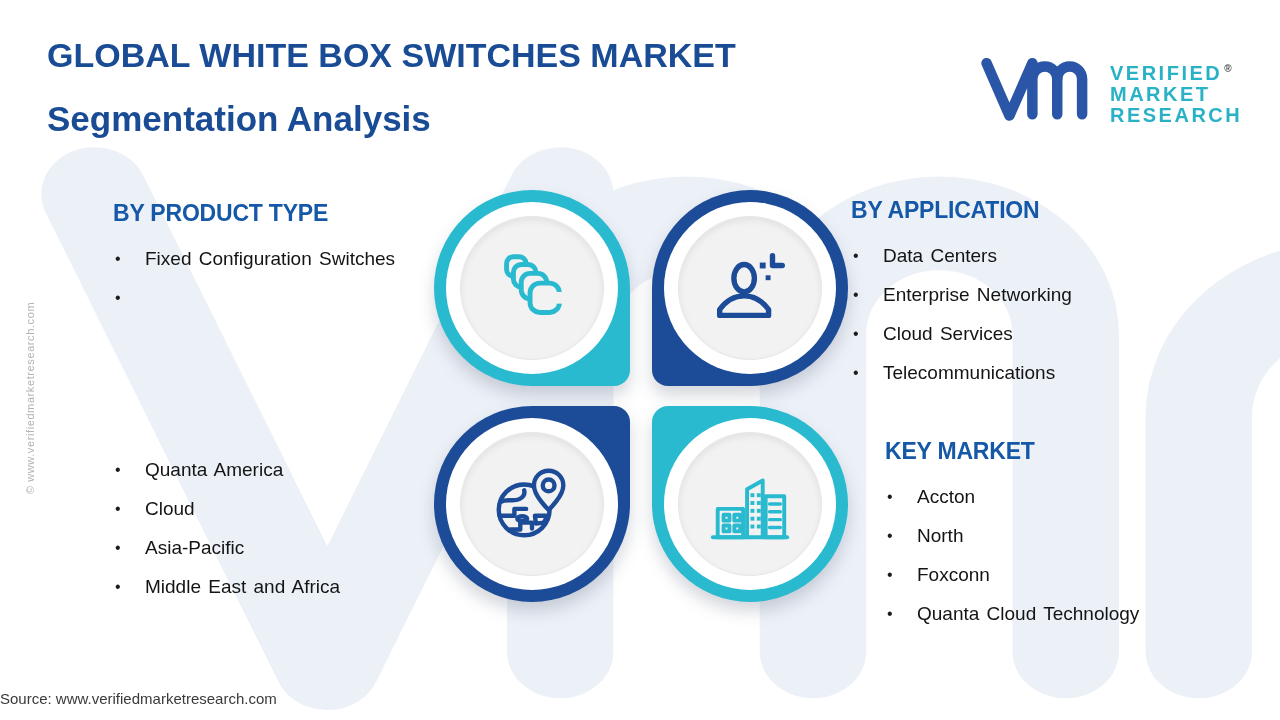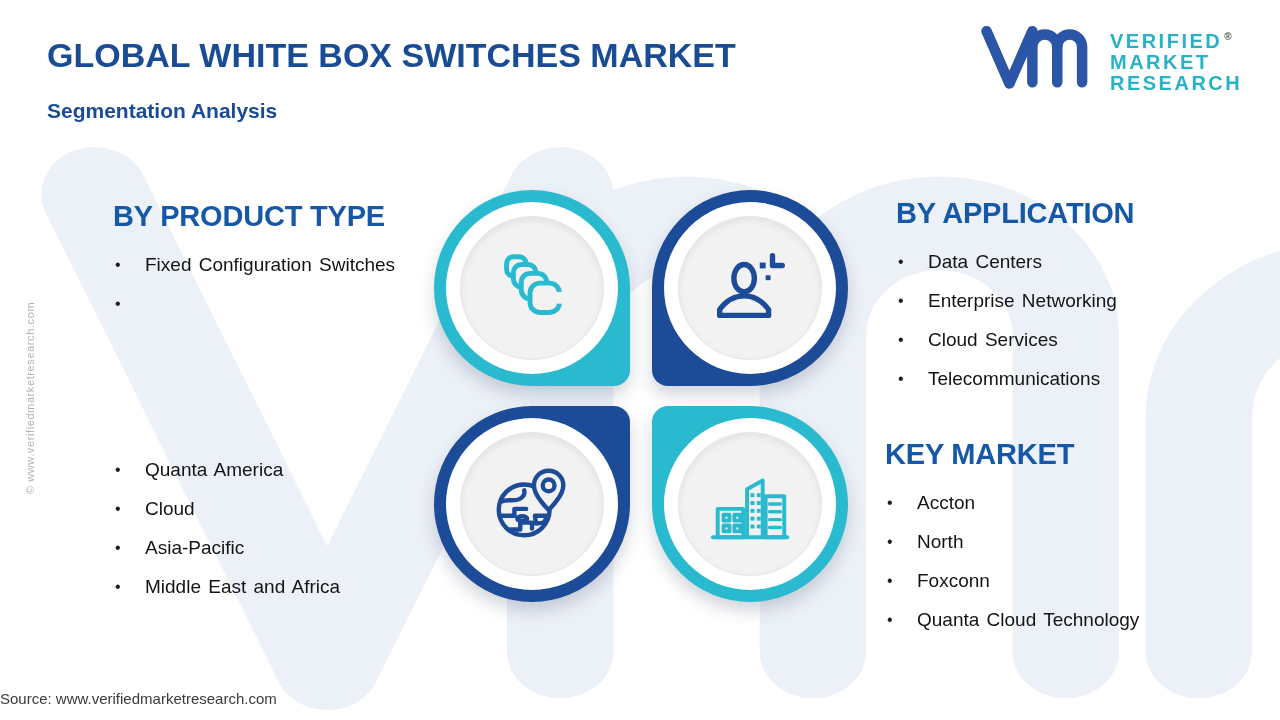--- a/index.html
+++ b/index.html
@@ -10,37 +10,37 @@
   .bg-mark{position:absolute;left:28px;top:112px;width:1530px;height:645px;z-index:0;
            color:var(--watermark,#ECF0F7);}
   
   .side-mark{position:absolute;left:30px;top:398px;transform:translate(-50%,-50%) rotate(-90deg);
              white-space:nowrap;font-size:11px;letter-spacing:.6px;color:var(--sidetext,#B3B3B3);z-index:2;}
 
   .layer{position:absolute;inset:0;z-index:1;}
 
   .title{position:absolute;left:47px;top:36px;font-size:34px;font-weight:700;
          color:var(--titleblue,#1A4C96);letter-spacing:0;}
-  .subtitle{position:absolute;left:47px;top:99px;font-size:21px;font-weight:700;
+  .subtitle{position:absolute;left:47px;top:99px;font-size:35px;font-weight:700;
             color:var(--titleblue,#1A4C96);}
 
   
-  .logo{position:absolute;left:970px;top:20px;width:280px;height:78px;}
+  .logo{position:absolute;left:970px;top:52px;width:280px;height:78px;}
   .logo-glyph{position:absolute;left:0;top:2px;width:128px;height:72px;color:var(--logoblue,#2B55A7);}
   .logo-text{position:absolute;left:140px;top:6px;font-size:20px;font-weight:700;
              letter-spacing:2.5px;line-height:21px;color:var(--logoteal,#29B2C6);}
   .logo-text sup{font-size:10px;color:#4a4a4a;letter-spacing:0;margin-left:2px;}
 
   
   .section{position:absolute;width:330px;}
   .sec-product{left:113px;top:200px;width:312px;}
-  .sec-application{left:896px;top:197px;}
+  .sec-application{left:851px;top:197px;}
   .sec-geography{left:113px;top:438px;}
   .sec-keyplayer{left:885px;top:438px;}
-  .sec-heading{font-size:29px;font-weight:700;color:var(--headingblue,#1658A8);letter-spacing:-.2px;}
+  .sec-heading{font-size:23px;font-weight:700;color:var(--headingblue,#1658A8);letter-spacing:-.2px;}
   .sec-list{list-style:none;margin:12px 0 0 0;padding:0;font-size:19px;color:var(--text,#141414);
             word-spacing:2px;}
   .sec-list li{position:relative;padding-left:32px;line-height:39px;}
   .sec-list .bullet{position:absolute;left:2px;top:0;font-size:16px;color:#1c1c1c;}
   .sec-product .sec-list{max-width:308px;}
 
   
   .petal{position:absolute;width:196px;height:196px;box-shadow:0 9px 16px rgba(96,106,128,.28);}
   .petal-tl{left:434px;top:190px;background:var(--teal,#2ABACF);border-radius:50% 50% 16px 50%;}
   .petal-tr{left:652px;top:190px;background:var(--blue,#1C4B97);border-radius:50% 50% 50% 16px;}

